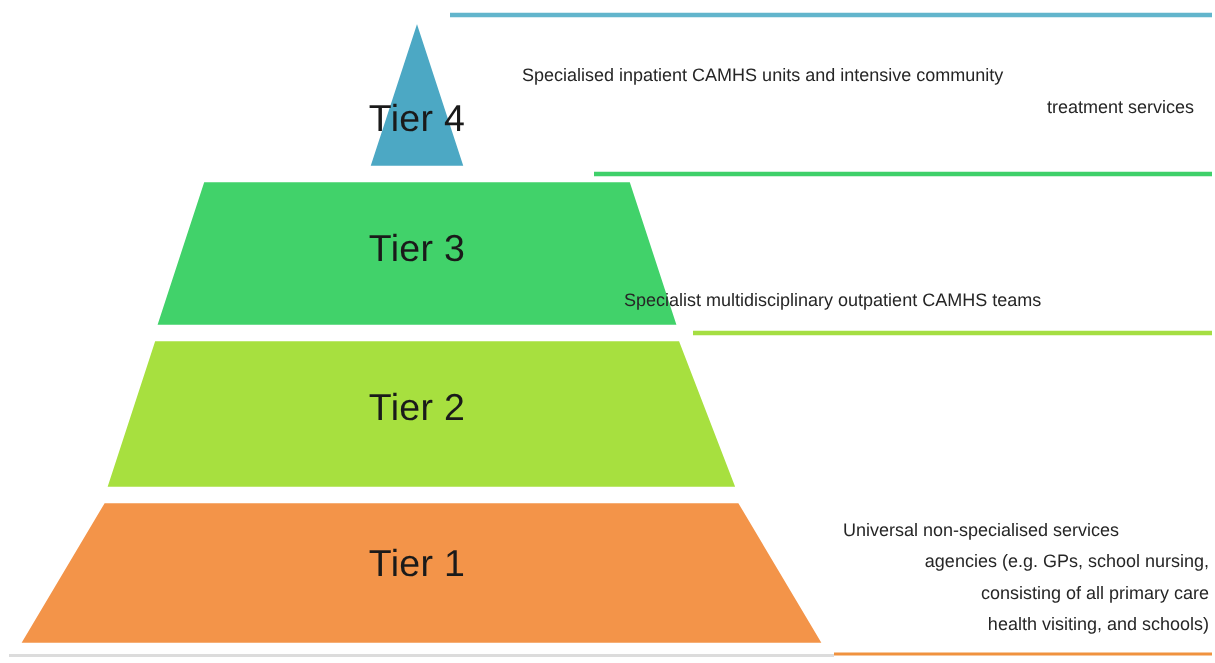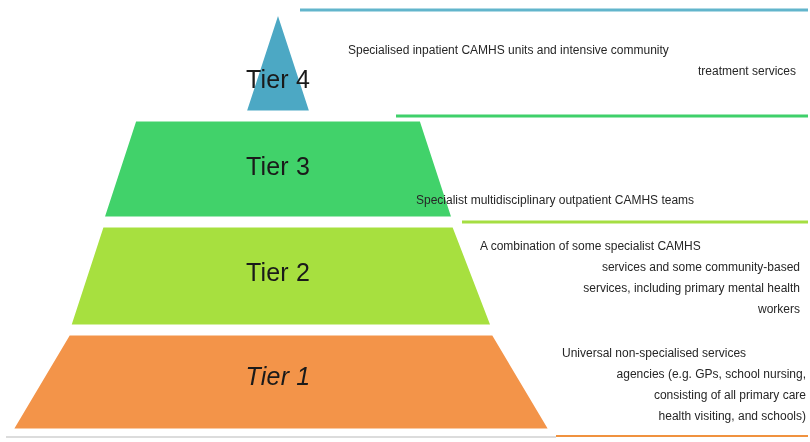--- a/index.html
+++ b/index.html
@@ -50,21 +50,21 @@
     text-indent: 10px;
     text-align: right;
   }
   #desc-tier4 { left: 348px; top: 40px; width: 448px; }
   #desc-tier3 { left: 416px; top: 171px; width: 388px; margin-top: 19px; }
   #desc-tier2 { left: 480px; top: 236px; width: 320px; }
   #desc-tier1 { left: 562px; top: 343px; width: 244px; }
   #label-tier4 { left: 218px; top: 65px; width: 120px; }
   #label-tier3 { left: 218px; top: 152px; width: 120px; }
   #label-tier2 { left: 218px; top: 258px; width: 120px; }
-  #label-tier1 { left: 218px; top: 362px; width: 120px; font-style: italic; }
+  #label-tier1 { left: 218px; top: 362px; width: 120px; }
 </style>
 </head>
 <body>
 
 <div id="canvas">
 
   <svg id="pyramid-svg" viewBox="0 0 810 442" xmlns="http://www.w3.org/2000/svg">
 
     <polygon id="shape-tier1" points="68.3,333 493.7,333 552,431 10,431" fill="#F39449" stroke="#FFFFFF" stroke-width="5"></polygon>
 
@@ -88,26 +88,20 @@
 
   <div class="desc" id="desc-tier4">
     <span class="ln">Specialised inpatient CAMHS units and intensive community</span>
     <span class="ln">treatment services</span>
   </div>
 
   <div class="desc" id="desc-tier3">
     <span class="ln">Specialist multidisciplinary outpatient CAMHS teams</span>
   </div>
 
-  <div class="desc" id="desc-tier2">
-    <span class="ln">A combination of some specialist CAMHS</span>
-    <span class="ln">services and some community-based</span>
-    <span class="ln">services, including primary mental health</span>
-    <span class="ln">workers</span>
-  </div>
 
   <div class="desc" id="desc-tier1">
     <span class="ln">Universal non-specialised services</span>
     <span class="ln">agencies (e.g. GPs, school nursing,</span>
     <span class="ln">consisting of all primary care</span>
     <span class="ln">health visiting, and schools)</span>
   </div>
 
 </div>
 

